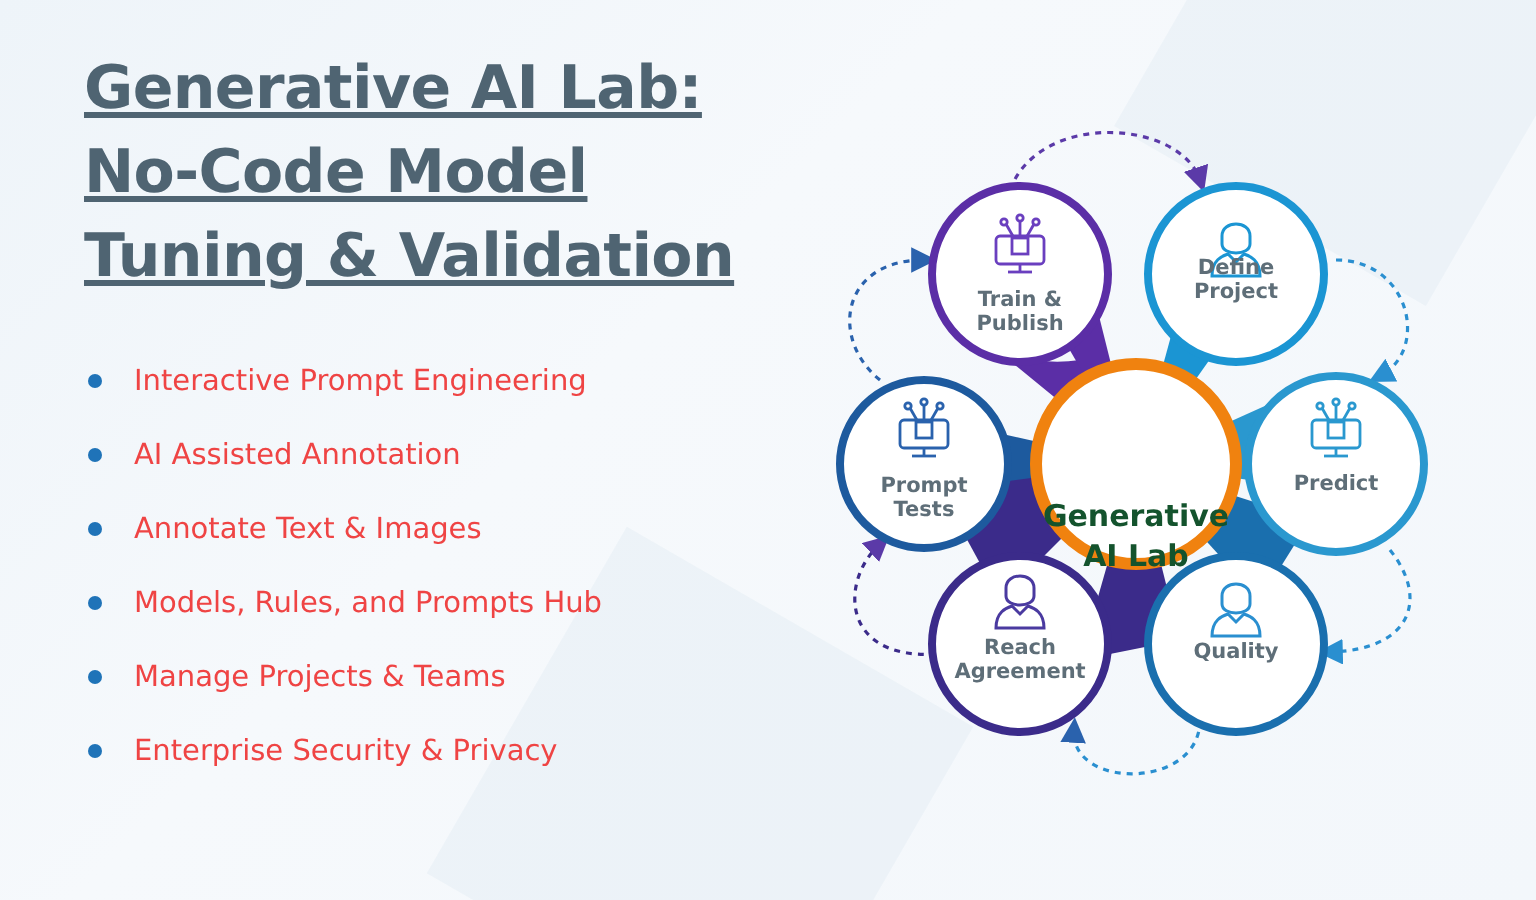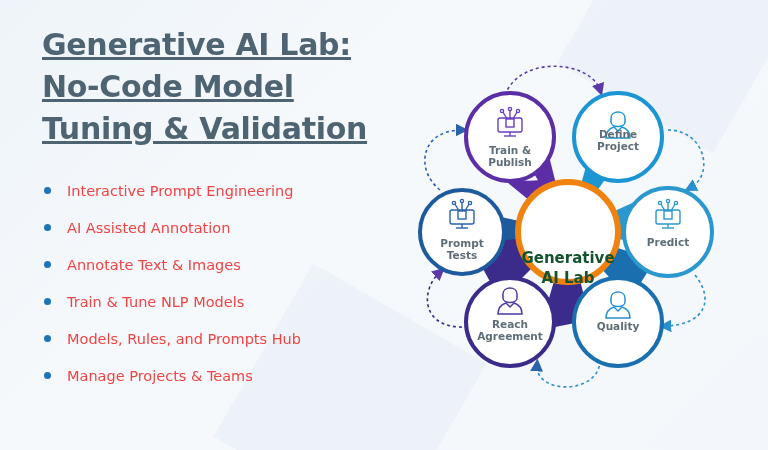--- a/index.html
+++ b/index.html
@@ -32,29 +32,29 @@
   <li>
       <span class="dot"></span>
       <span>AI Assisted Annotation</span>
     </li>
   <li>
       <span class="dot"></span>
       <span>Annotate Text &amp; Images</span>
     </li>
   <li>
       <span class="dot"></span>
-      <span>Train &amp; Tune NLP Models</span>
-    </li>
-  <li>
-      <span class="dot"></span>
       <span>Models, Rules, and Prompts Hub</span>
     </li>
   <li>
       <span class="dot"></span>
       <span>Manage Projects &amp; Teams</span>
+    </li>
+  <li>
+      <span class="dot"></span>
+      <span>Enterprise Security &amp; Privacy</span>
     </li>
 </ul>
 
 <svg class="diagram" viewBox="0 0 768 450" xmlns="http://www.w3.org/2000/svg">
   <defs>
     <marker id="arrPurple" markerWidth="8" markerHeight="8" refX="4" refY="4" orient="auto">
         <path d="M0,0 L8,4 L0,8 z" fill="#5b3aa8"></path>
       </marker>
     <marker id="arrBlue" markerWidth="8" markerHeight="8" refX="4" refY="4" orient="auto">
         <path d="M0,0 L8,4 L0,8 z" fill="#2a8fd0"></path>

